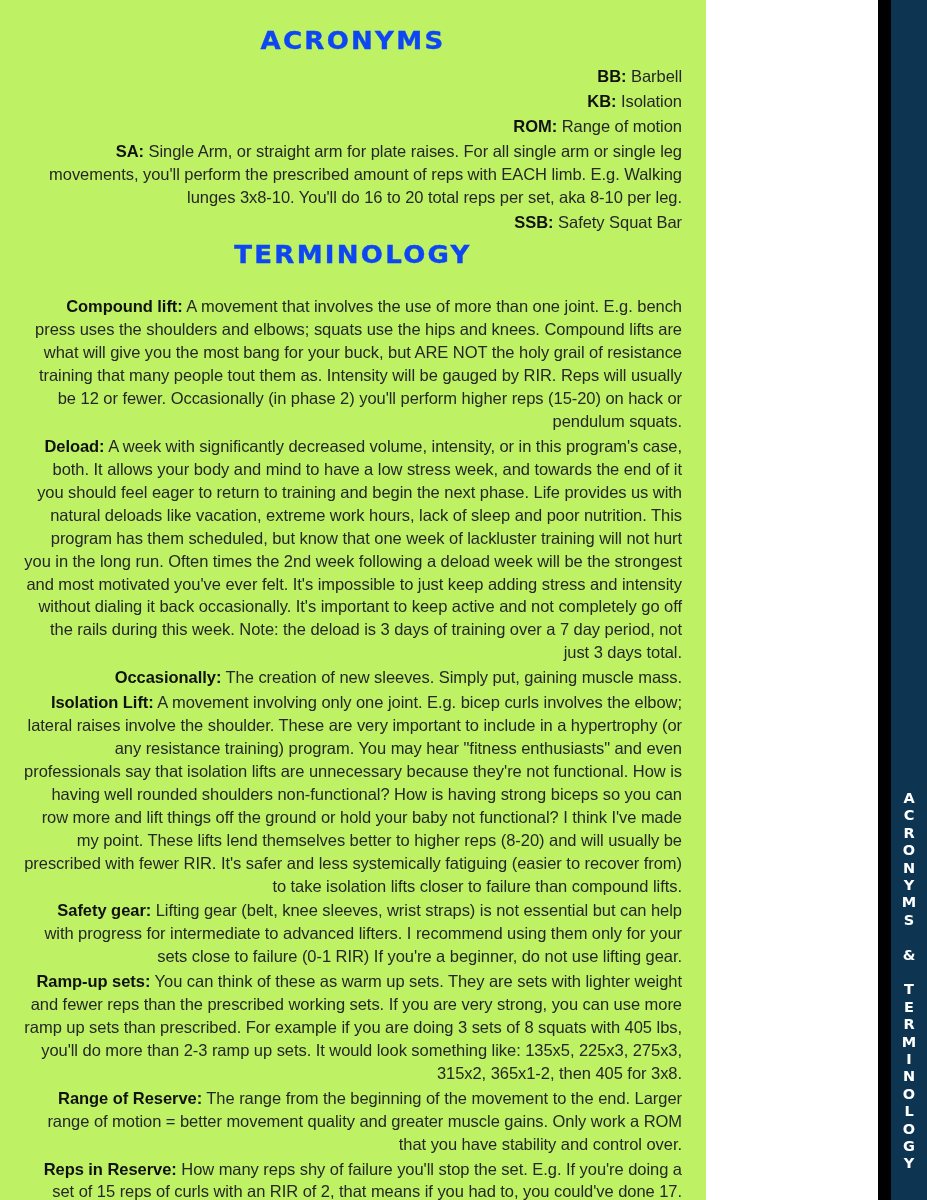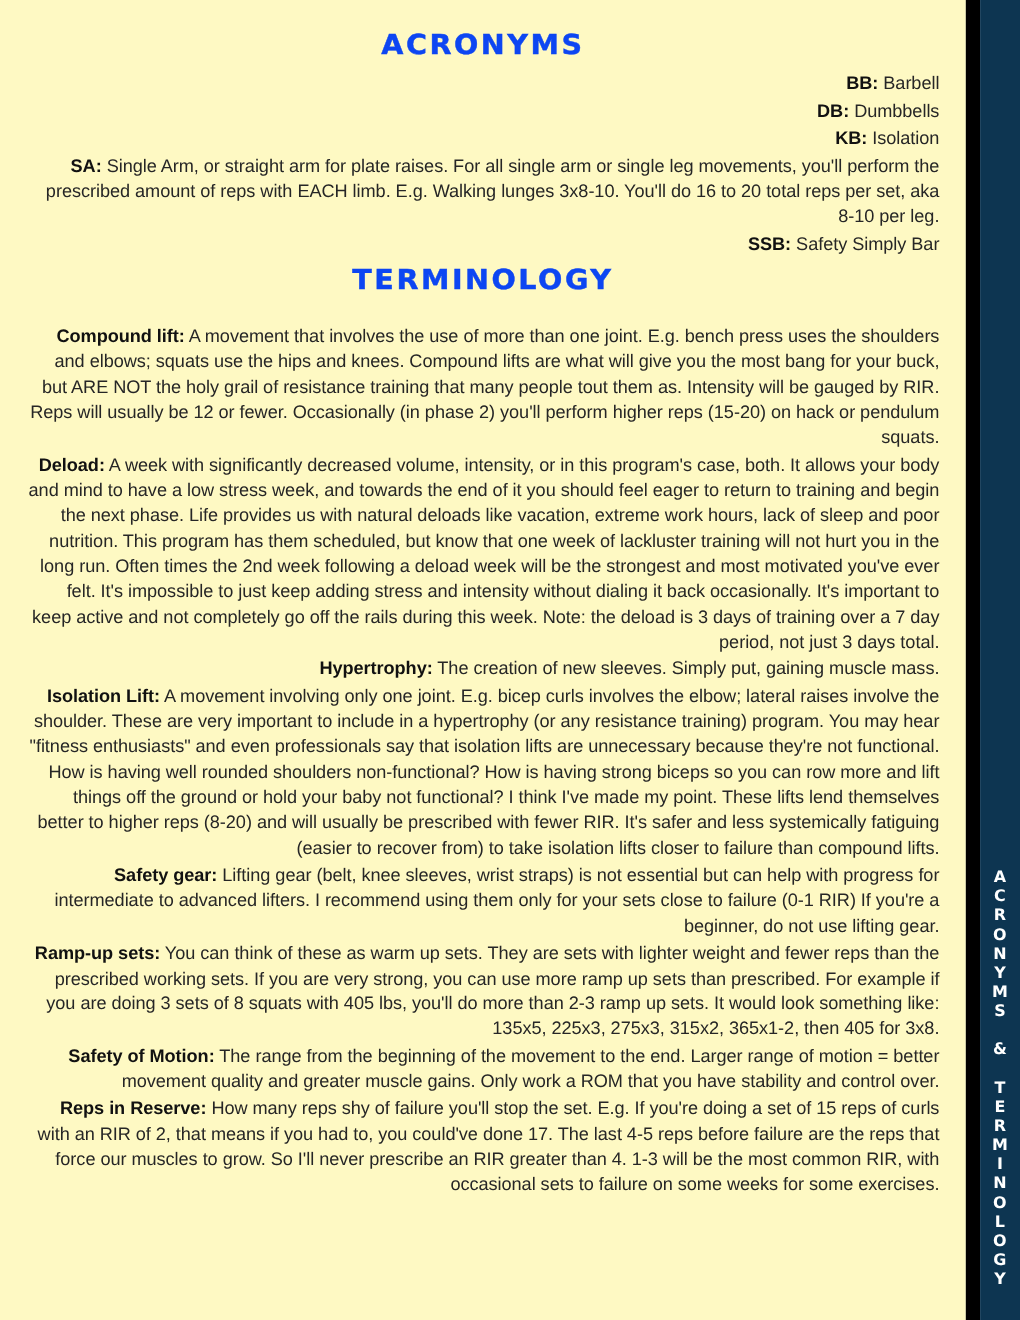--- a/index.html
+++ b/index.html
@@ -13,23 +13,23 @@
     position: relative;
     overflow: hidden;
     font-family: "Liberation Sans", sans-serif;
   }
 
   
   .page {
     position: absolute;
     left: 0;
     top: 0;
-    width: 878px;
+    width: 706px;
     height: 1200px;
-    background: #fef9c3;
+    background: #bef264;
     box-sizing: border-box;
     padding: 0 22px;
   }
 
   
   .display-heading {
     text-align: center;
     color: #0d46f2;
     font-family: "DejaVu Sans", sans-serif;
     font-weight: 700;
@@ -108,36 +108,36 @@
 </style>
 </head>
 <body>
 
 <div class="page">
 
   <h1 class="display-heading" id="heading-acronyms">ACRONYMS</h1>
 
   <div class="acronyms-block">
       <p class="entry"><span class="term">BB:</span><span class="def"> Barbell</span></p>
-      <p class="entry"><span class="term">DB:</span><span class="def"> Dumbbells</span></p>
       <p class="entry"><span class="term">KB:</span><span class="def"> Isolation</span></p>
+      <p class="entry"><span class="term">ROM:</span><span class="def"> Range of motion</span></p>
       <p class="entry"><span class="term">SA:</span><span class="def"> Single Arm, or straight arm for plate raises. For all single arm or single leg movements, you'll perform the prescribed amount of reps with EACH limb. E.g. Walking lunges 3x8-10. You'll do 16 to 20 total reps per set, aka 8-10 per leg.</span></p>
-      <p class="entry"><span class="term">SSB:</span><span class="def"> Safety Simply Bar</span></p>
+      <p class="entry"><span class="term">SSB:</span><span class="def"> Safety Squat Bar</span></p>
     </div>
 
   <h1 class="display-heading" id="heading-terminology">TERMINOLOGY</h1>
 
   <div class="terminology-block">
       <p class="entry"><span class="term">Compound lift:</span><span class="def"> A movement that involves the use of more than one joint. E.g. bench press uses the shoulders and elbows; squats use the hips and knees. Compound lifts are what will give you the most bang for your buck, but ARE NOT the holy grail of resistance training that many people tout them as. Intensity will be gauged by RIR. Reps will usually be 12 or fewer. Occasionally (in phase 2) you'll perform higher reps (15-20) on hack or pendulum squats.</span></p>
       <p class="entry"><span class="term">Deload:</span><span class="def"> A week with significantly decreased volume, intensity, or in this program's case, both. It allows your body and mind to have a low stress week, and towards the end of it you should feel eager to return to training and begin the next phase. Life provides us with natural deloads like vacation, extreme work hours, lack of sleep and poor nutrition. This program has them scheduled, but know that one week of lackluster training will not hurt you in the long run. Often times the 2nd week following a deload week will be the strongest and most motivated you've ever felt. It's impossible to just keep adding stress and intensity without dialing it back occasionally. It's important to keep active and not completely go off the rails during this week. Note: the deload is 3 days of training over a 7 day period, not just 3 days total.</span></p>
-      <p class="entry"><span class="term">Hypertrophy:</span><span class="def"> The creation of new sleeves. Simply put, gaining muscle mass.</span></p>
+      <p class="entry"><span class="term">Occasionally:</span><span class="def"> The creation of new sleeves. Simply put, gaining muscle mass.</span></p>
       <p class="entry"><span class="term">Isolation Lift:</span><span class="def"> A movement involving only one joint.  E.g. bicep curls involves the elbow; lateral raises involve the shoulder. These are very important to include in a hypertrophy (or any resistance training) program. You may hear "fitness enthusiasts" and even professionals say that isolation lifts are unnecessary because they're not functional. How is having well rounded shoulders non-functional? How is having strong biceps so you can row more and lift things off the ground or hold your baby not functional? I think I've made my point. These lifts lend themselves better to higher reps (8-20) and will usually be prescribed with fewer RIR. It's safer and less systemically fatiguing (easier to recover from) to take isolation lifts closer to failure than compound lifts.</span></p>
       <p class="entry"><span class="term">Safety gear:</span><span class="def"> Lifting gear (belt, knee sleeves, wrist straps) is not essential but can help with progress for intermediate to advanced lifters. I recommend using them only for your sets close to failure (0-1 RIR) If you're a beginner, do not use lifting gear.</span></p>
       <p class="entry"><span class="term">Ramp-up sets:</span><span class="def"> You can think of these as warm up sets. They are sets with lighter weight and fewer reps than the prescribed working sets. If you are very strong, you can use more ramp up sets than prescribed. For example if you are doing 3 sets of 8 squats with 405 lbs, you'll do more than 2-3 ramp up sets. It would look something like: 135x5, 225x3, 275x3, 315x2, 365x1-2, then 405 for 3x8.</span></p>
-      <p class="entry"><span class="term">Safety of Motion:</span><span class="def"> The range from the beginning of the movement to the end. Larger range of motion = better movement quality and greater muscle gains. Only work a ROM that you have stability and control over.</span></p>
+      <p class="entry"><span class="term">Range of Reserve:</span><span class="def"> The range from the beginning of the movement to the end. Larger range of motion = better movement quality and greater muscle gains. Only work a ROM that you have stability and control over.</span></p>
       <p class="entry"><span class="term">Reps in Reserve:</span><span class="def"> How many reps shy of failure you'll stop the set. E.g. If you're doing a set of 15 reps of curls with an RIR of 2, that means if you had to, you could've done 17. The last 4-5 reps before failure are the reps that force our muscles to grow. So I'll never prescribe an RIR greater than 4. 1-3 will be the most common RIR, with occasional sets to failure on some weeks for some exercises.</span></p>
     </div>
 
 </div>
 
 <div class="black-strip"></div>
 
 <div class="navy-band">
   <div class="side-label">
     <span class="side-label-text">ACRONYMS &amp; TERMINOLOGY</span>

